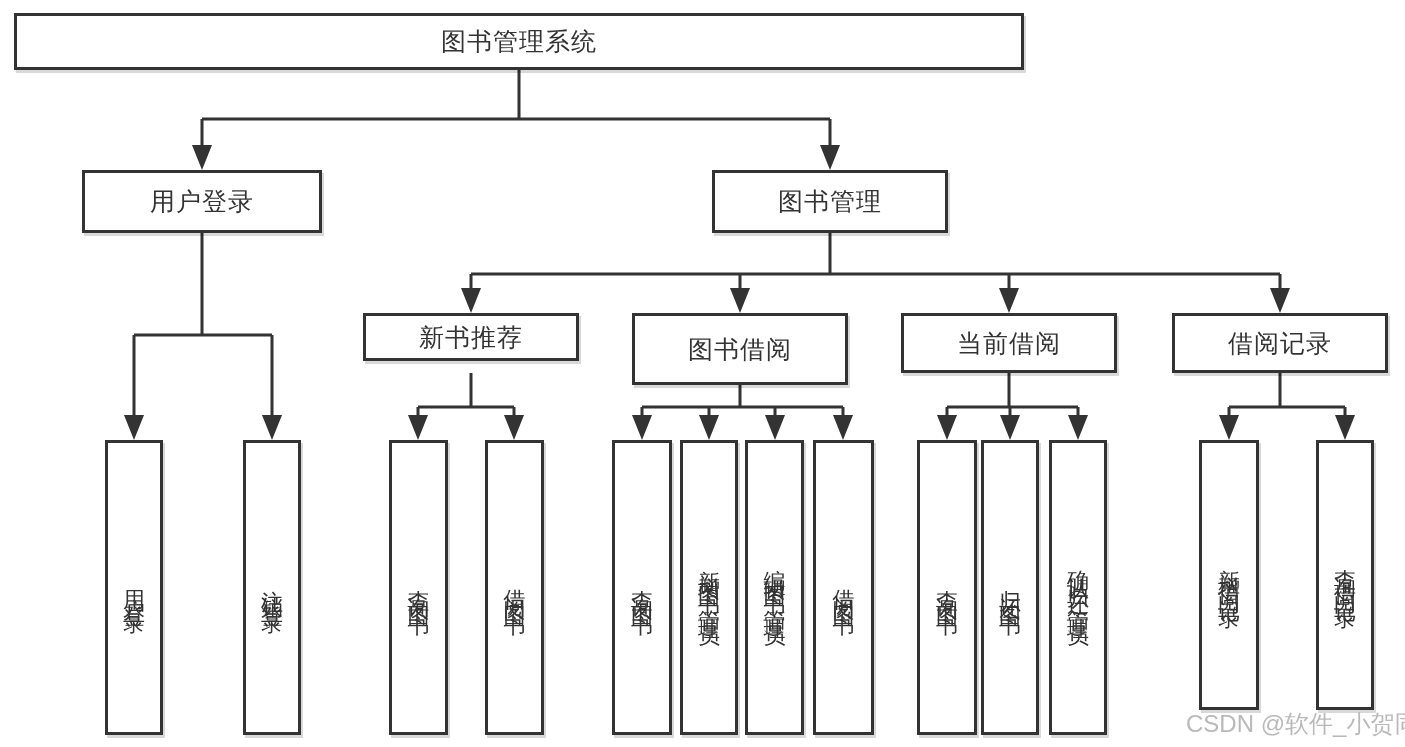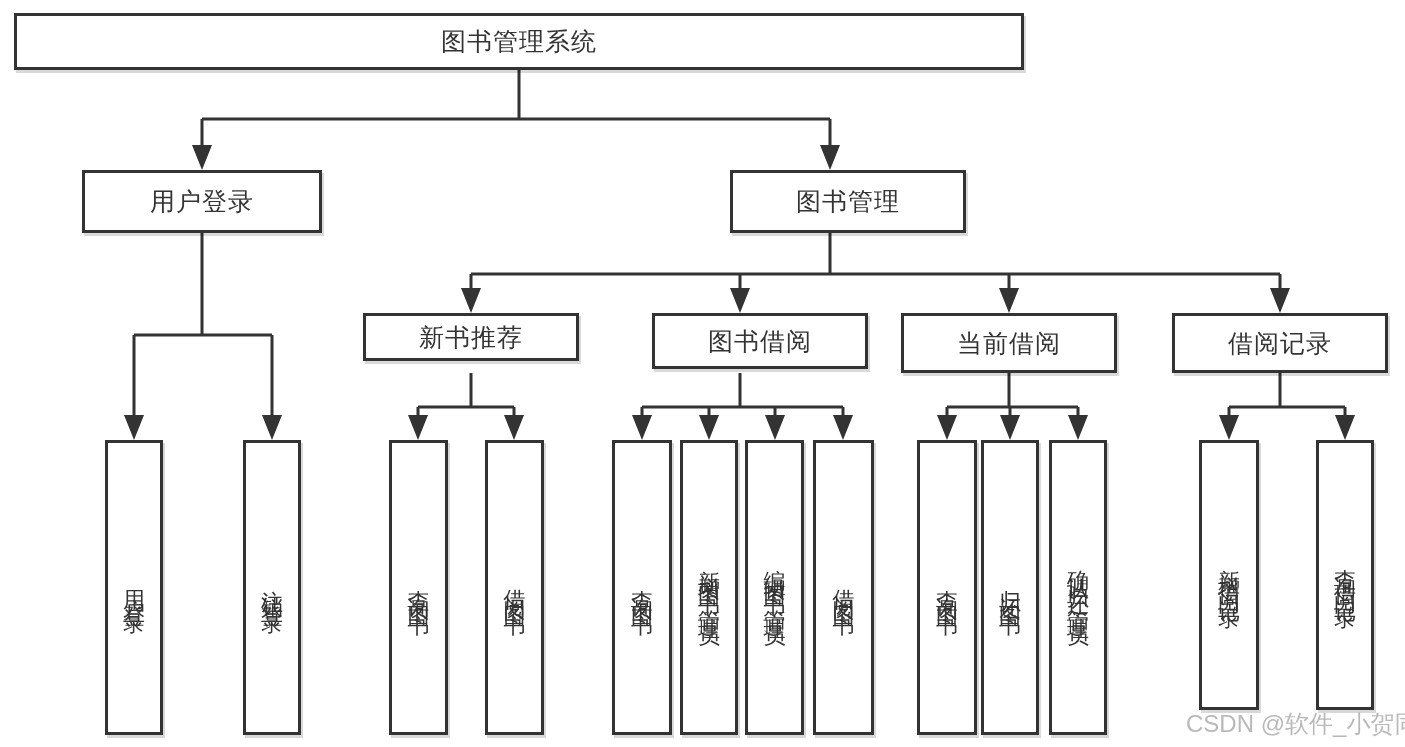--- a/index.html
+++ b/index.html
@@ -83,24 +83,24 @@
     <g>
       <path class="cline" d="M1280 373 V407 M1229 407 H1345 M1229 407 V420 M1345 407 V420"></path>
       <polygon class="ahead" points="1219,415 1239,415 1229,440"></polygon>
       <polygon class="ahead" points="1335,415 1355,415 1345,440"></polygon>
     </g>
   </svg>
 
   <div class="box hlabel" style="left:14px; top:13px; width:1010px; height:57px;">图书管理系统</div>
 
   <div class="box hlabel" style="left:82px; top:170px; width:240px; height:63px;">用户登录</div>
-  <div class="box hlabel" style="left:712px; top:170px; width:236px; height:63px;margin-left:18px;">图书管理</div>
+  <div class="box hlabel" style="left:712px; top:170px; width:236px; height:63px;">图书管理</div>
 
   <div class="box hlabel" style="left:363px; top:313px; width:216px; height:48px;">新书推荐</div>
-  <div class="box hlabel" style="left:632px; top:313px; width:216px; height:56px;margin-left:20px;">图书借阅</div>
+  <div class="box hlabel" style="left:632px; top:313px; width:216px; height:72px;">图书借阅</div>
   <div class="box hlabel" style="left:901px; top:313px; width:216px; height:60px;">当前借阅</div>
   <div class="box hlabel" style="left:1172px; top:313px; width:216px; height:60px;">借阅记录</div>
 
   <div class="box" style="left:105px; top:440px; width:58px; height:295px;">
     <span class="vtext">用户登录</span>
   </div>
   <div class="box" style="left:243px; top:440px; width:58px; height:295px;">
     <span class="vtext">注销登录</span>
   </div>
 

